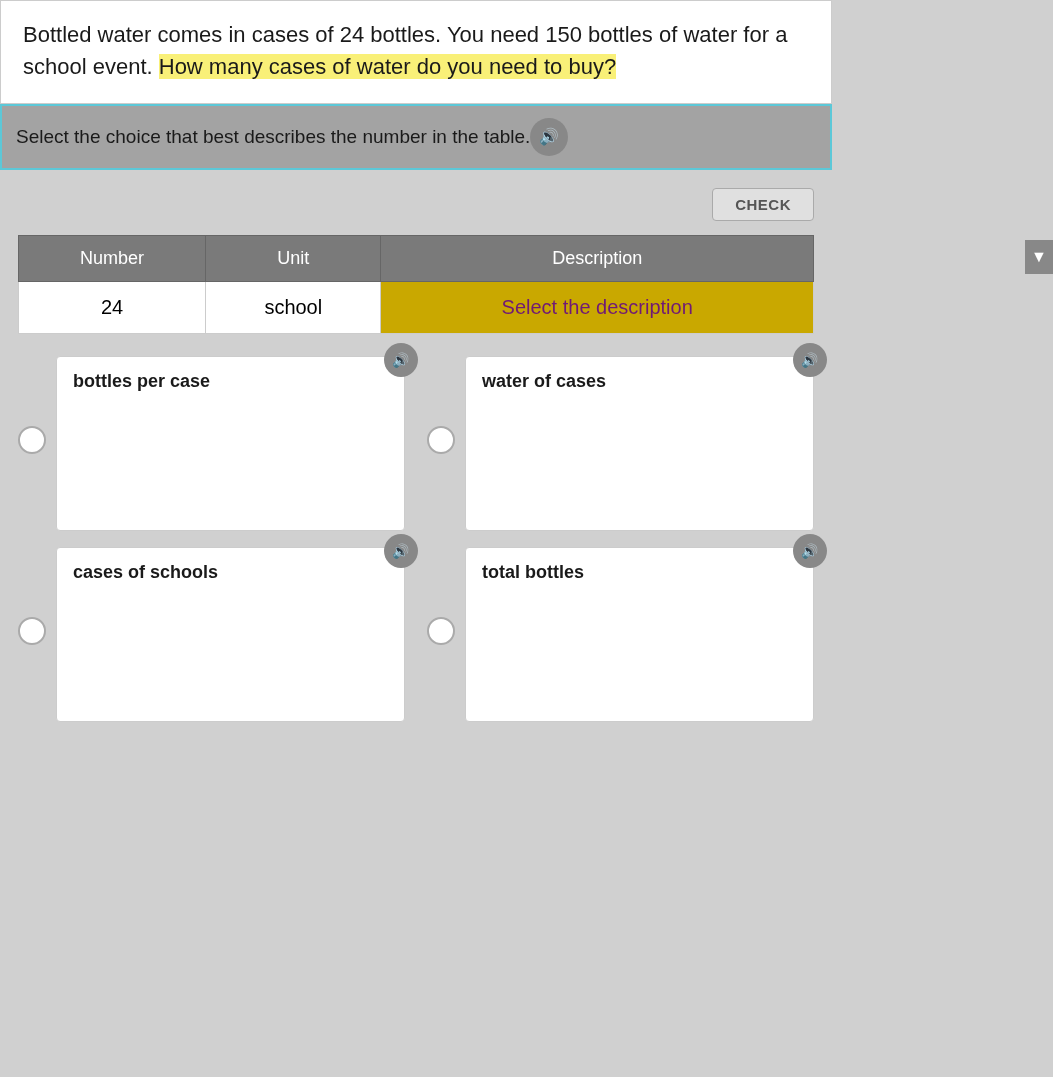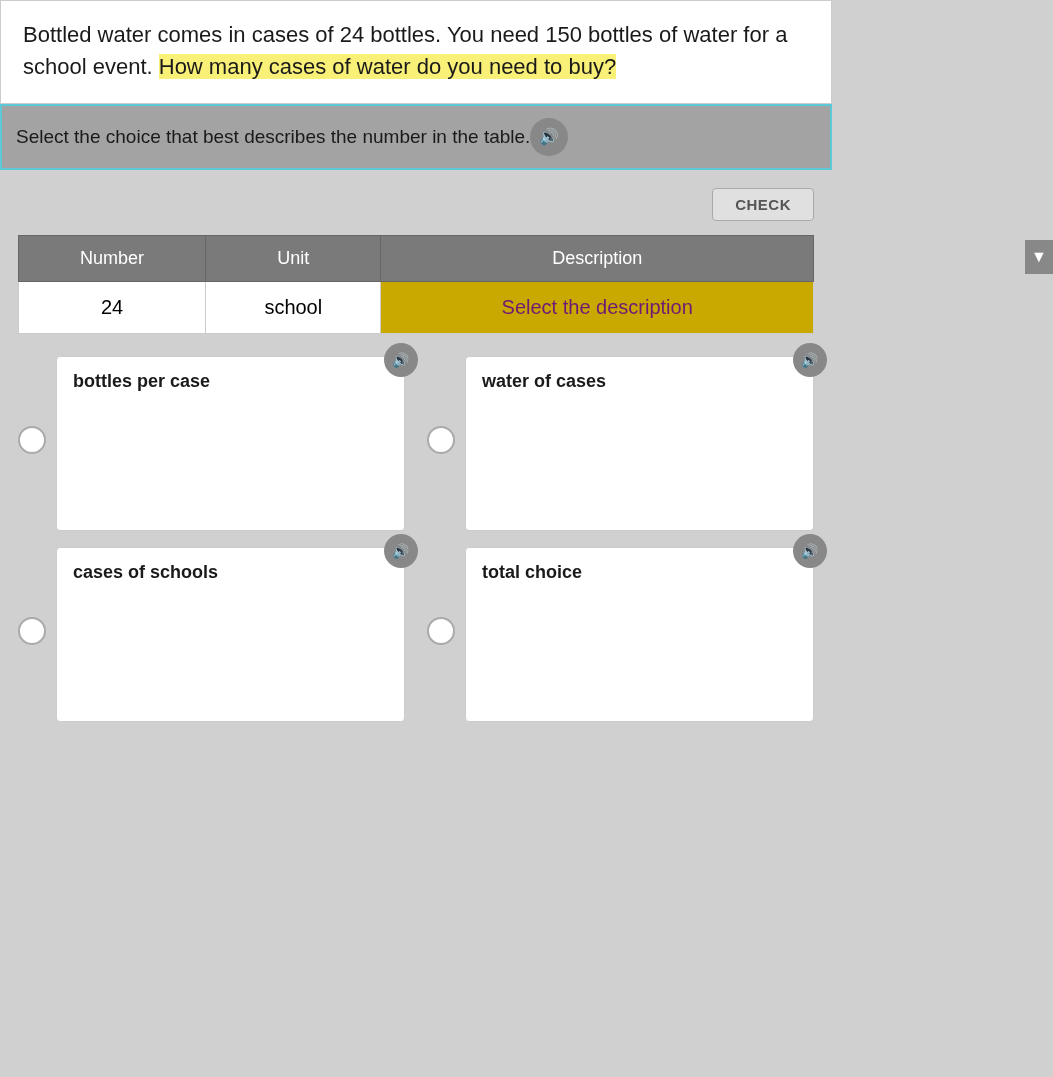--- a/index.html
+++ b/index.html
@@ -276,21 +276,21 @@
           <span class="option-label">cases of schools</span>
         </div>
       </div>
 
       <div class="option-wrapper">
         <div class="radio-circle"></div>
         <div class="option-card">
           <button class="option-audio-btn">
             <span class="speaker-icon">🔊</span>
           </button>
-          <span class="option-label">total choice</span>
+          <span class="option-label">total bottles</span>
         </div>
       </div>
 
     </div>
 
   </div>
 
 </div>
 
 </body></html>

